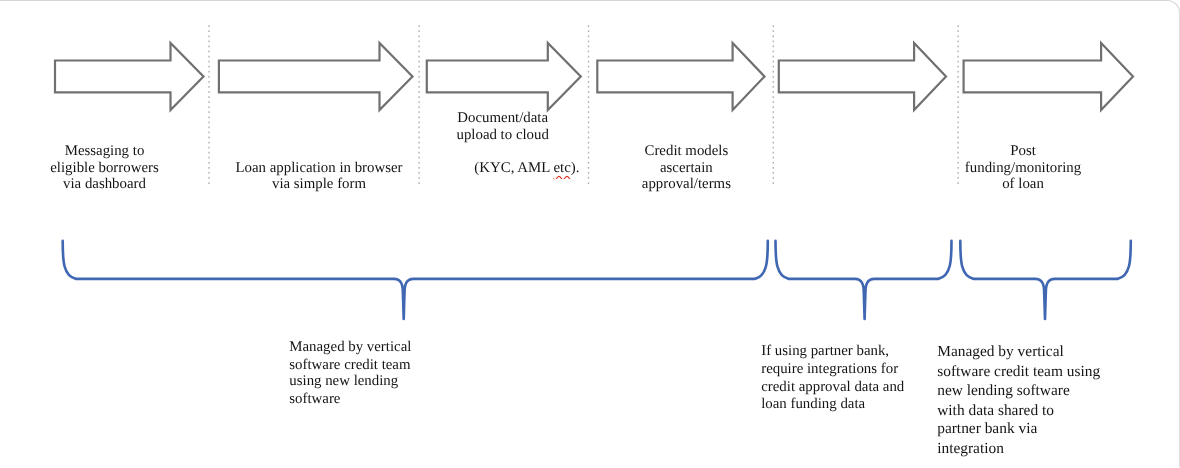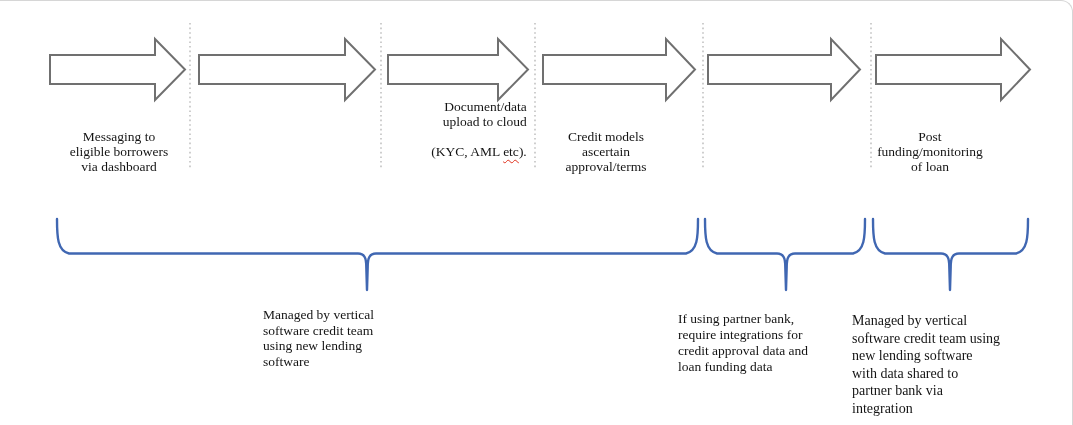--- a/index.html
+++ b/index.html
@@ -41,21 +41,21 @@
     height: 66px;
     width: 190px;
     display: flex;
     align-items: flex-end;
     justify-content: center;
     text-align: center;
     font-size: 13.5px;
     line-height: 15px;
     white-space: pre-line;
   }
-  .stage-label .block { display: block; text-align: right; }
+  .stage-label .block { display: block; }
   .pre { display: block; white-space: pre-line; }
   .line { display: block; white-space: pre; margin-left: 44px; }
   .brace-label {
     position: absolute;
     width: 210px;
     text-align: left;
     white-space: pre-line;
     font-size: 13.5px;
   }
   .squiggle {
@@ -84,44 +84,46 @@
     <path class="arrow" d="M388 54 H498 V38 L528 68.5 L498 99 V83 H388 Z"></path>
     <path class="arrow" d="M543 54 H666 V38 L695 68.5 L666 99 V83 H543 Z"></path>
     <path class="arrow" d="M708 54 H831 V38 L860 68.5 L831 99 V83 H708 Z"></path>
     <path class="arrow" d="M876 54 H1001 V38 L1030 68.5 L1001 99 V83 H876 Z"></path>
 
     <path class="brace" d="M57 218 C57 236, 57.5 250, 69 252.5 L358 252.5 C365 252.5, 366.3 258, 366.3 266 L367 289 L367.7 266 C367.7 258, 369 252.5, 376 252.5 L686 252.5 C697.5 250, 698 236, 698 218"></path>
     <path class="brace" d="M705 218 C705 236, 705.5 250, 717 252.5 L777 252.5 C784 252.5, 785.3 258, 785.3 266 L786 289 L786.7 266 C786.7 258, 788 252.5, 795 252.5 L853 252.5 C864.5 250, 865 236, 865 218"></path>
     <path class="brace" d="M873 218 C873 236, 873.5 250, 885 252.5 L941 252.5 C948 252.5, 949.3 258, 949.3 266 L950 289 L950.7 266 C950.7 258, 952 252.5, 959 252.5 L1016 252.5 C1027.5 250, 1028 236, 1028 218"></path>
   </svg>
 
-  <div class="stage-label" style="left:24px">Messaging to
+  <div class="stage-label" style="left:0">Messaging to
 eligible borrowers
 via dashboard</div>
+  <div class="stage-label" style="left:190px; width:200px">Loan application in browser
+via simple form</div>
 
   <div class="stage-label" style="left:362px">
     <div class="block">
       <span class="pre">Document/data
 upload to cloud</span>
       <span class="line"><span>(KYC, AML </span><span class="squiggle">etc</span><span>).</span></span>
     </div>
   </div>
 
-  <div class="stage-label" style="left:511px">Credit models
+  <div class="stage-label" style="left:529px">Credit models
 ascertain
 approval/terms</div>
   <div class="stage-label" style="left:835px">Post
 funding/monitoring
 of loan</div>
 
   <div class="brace-label" style="left:263px; top:306px; line-height:15.5px">Managed by vertical
 software credit team
 using new lending
 software</div>
-  <div class="brace-label" style="left:678px; top:310px; line-height:16px">If using partner bank,
+  <div class="brace-label" style="left:692px; top:310px; line-height:16px">If using partner bank,
 require integrations for
 credit approval data and
 loan funding data</div>
   <div class="brace-label" style="left:852px; top:311px; line-height:17.5px; font-size:14px">Managed by vertical
 software credit team using
 new lending software
 with data shared to
 partner bank via
 integration</div>
 

